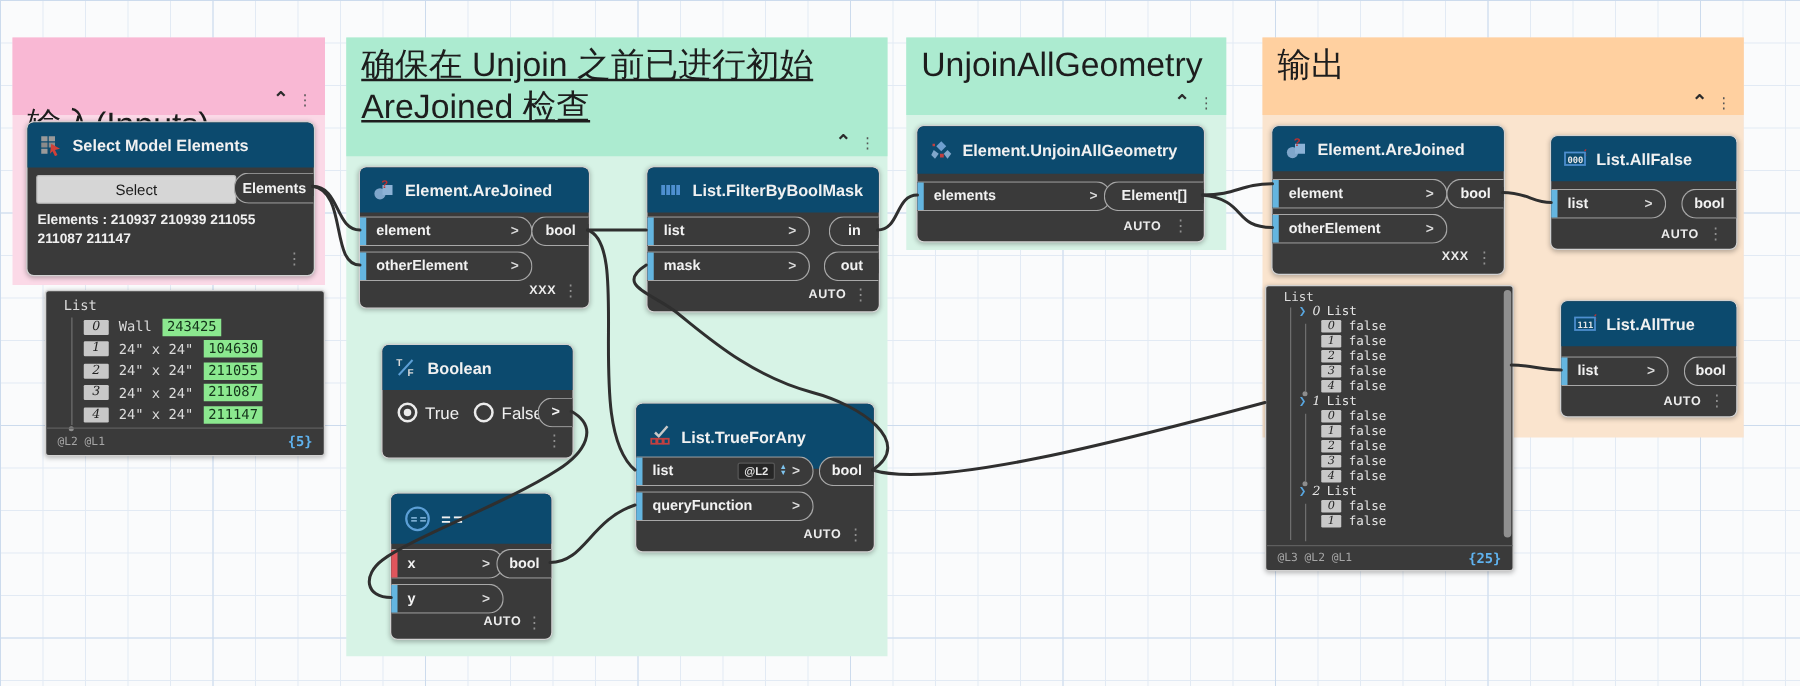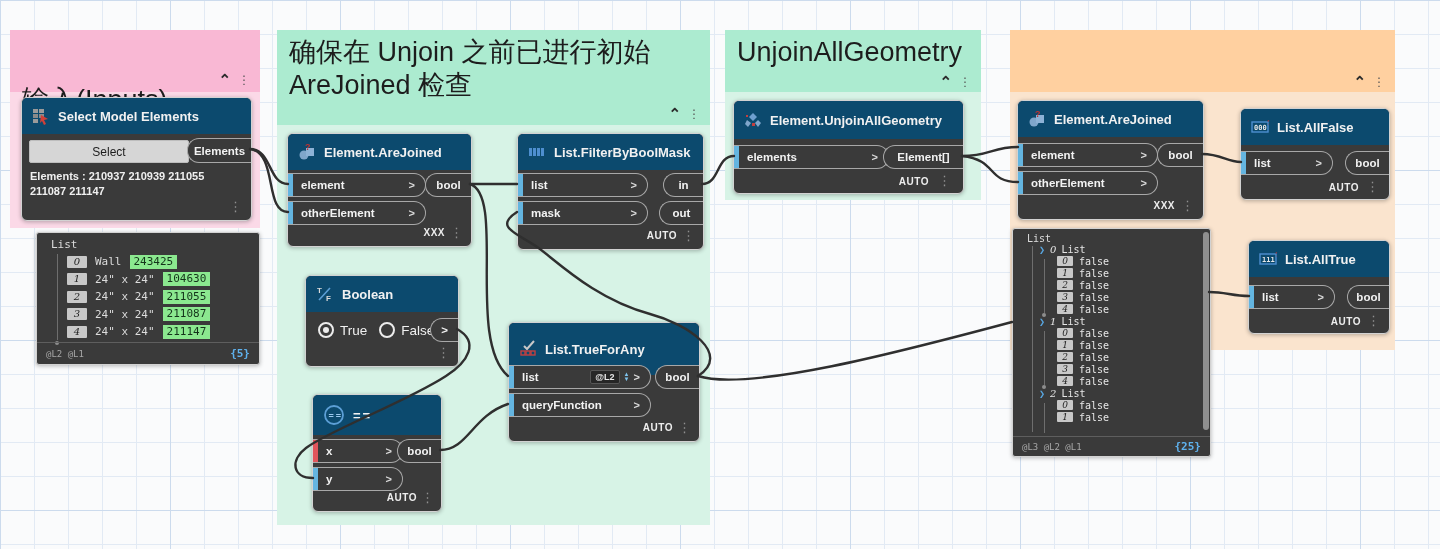--- a/index.html
+++ b/index.html
@@ -76,38 +76,39 @@
     <div class="gband" style="height:62px;background:#F9B8D4;"></div>
     <div class="gtitle" style="position:relative;margin-top:48px;">输入(Inputs)</div>
     <div class="gctl" style="top:44px;">
       <span class="gchev">⌃</span>
       <span class="gdots">⋮</span>
     </div>
   </div>
 
   <div class="group" style="left:277px;top:30px;width:433px;height:495px;background:#D7F3E6;">
     <div class="gband" style="height:95px;background:#ACEBD0;"></div>
-    <div class="gtitle" style="position:relative;width:400px;">确保在 Unjoin 之前已进行初始 AreJoined 检查</div>
+    <div class="gtitle" style="position:relative;width:400px;text-decoration:underline;">确保在 Unjoin 之前已进行初始 AreJoined 检查</div>
     <div class="gctl" style="top:78px;">
       <span class="gchev">⌃</span>
       <span class="gdots">⋮</span>
     </div>
   </div>
 
   <div class="group" style="left:725px;top:30px;width:256px;height:170px;background:#D7F3E6;">
     <div class="gband" style="height:62px;background:#ACEBD0;"></div>
     <div class="gtitle" style="position:relative;">UnjoinAllGeometry</div>
     <div class="gctl" style="top:46px;">
       <span class="gchev">⌃</span>
       <span class="gdots">⋮</span>
     </div>
   </div>
 
   <div class="group" style="left:1010px;top:30px;width:385px;height:320px;background:#FAE4CE;">
     <div class="gband" style="height:62px;background:#FFD0A0;"></div>
+    <div class="gtitle" style="position:relative;">输出</div>
     <div class="gctl" style="top:46px;">
       <span class="gchev">⌃</span>
       <span class="gdots">⋮</span>
     </div>
   </div>
 
   <svg class="wires" width="1440" height="549" viewBox="0 0 1440 549">
     <path d="M250,149 C272,149 268,184 288,184"></path>
     <path d="M250,149 C278,153 264,212 288,212"></path>
     <path d="M470,184 C488,184 500,184 517,184"></path>

